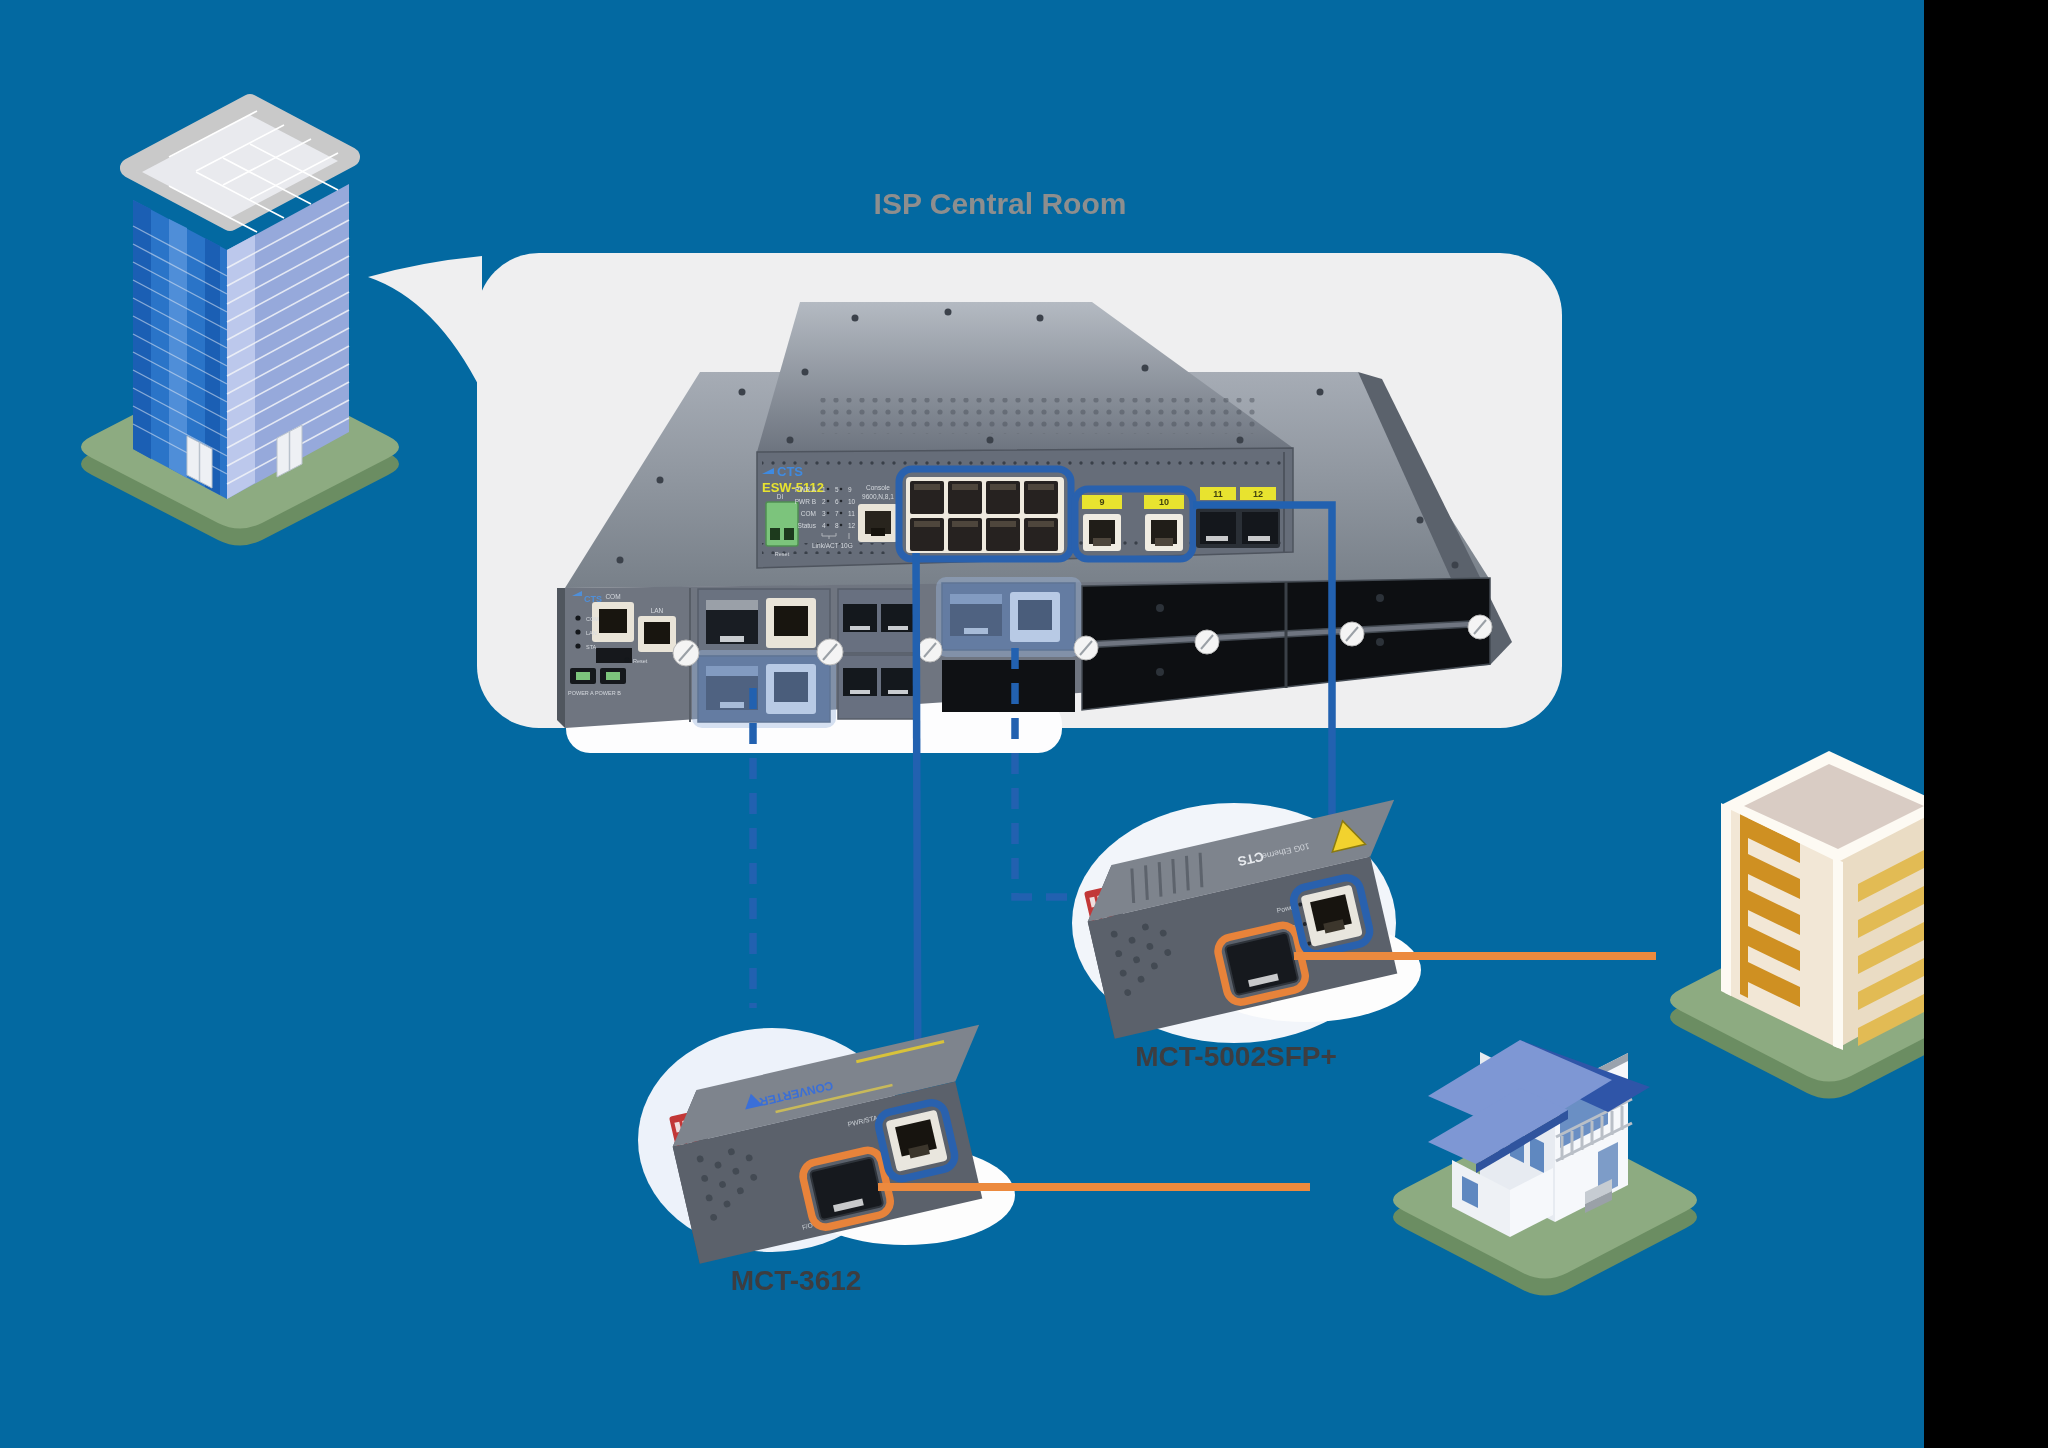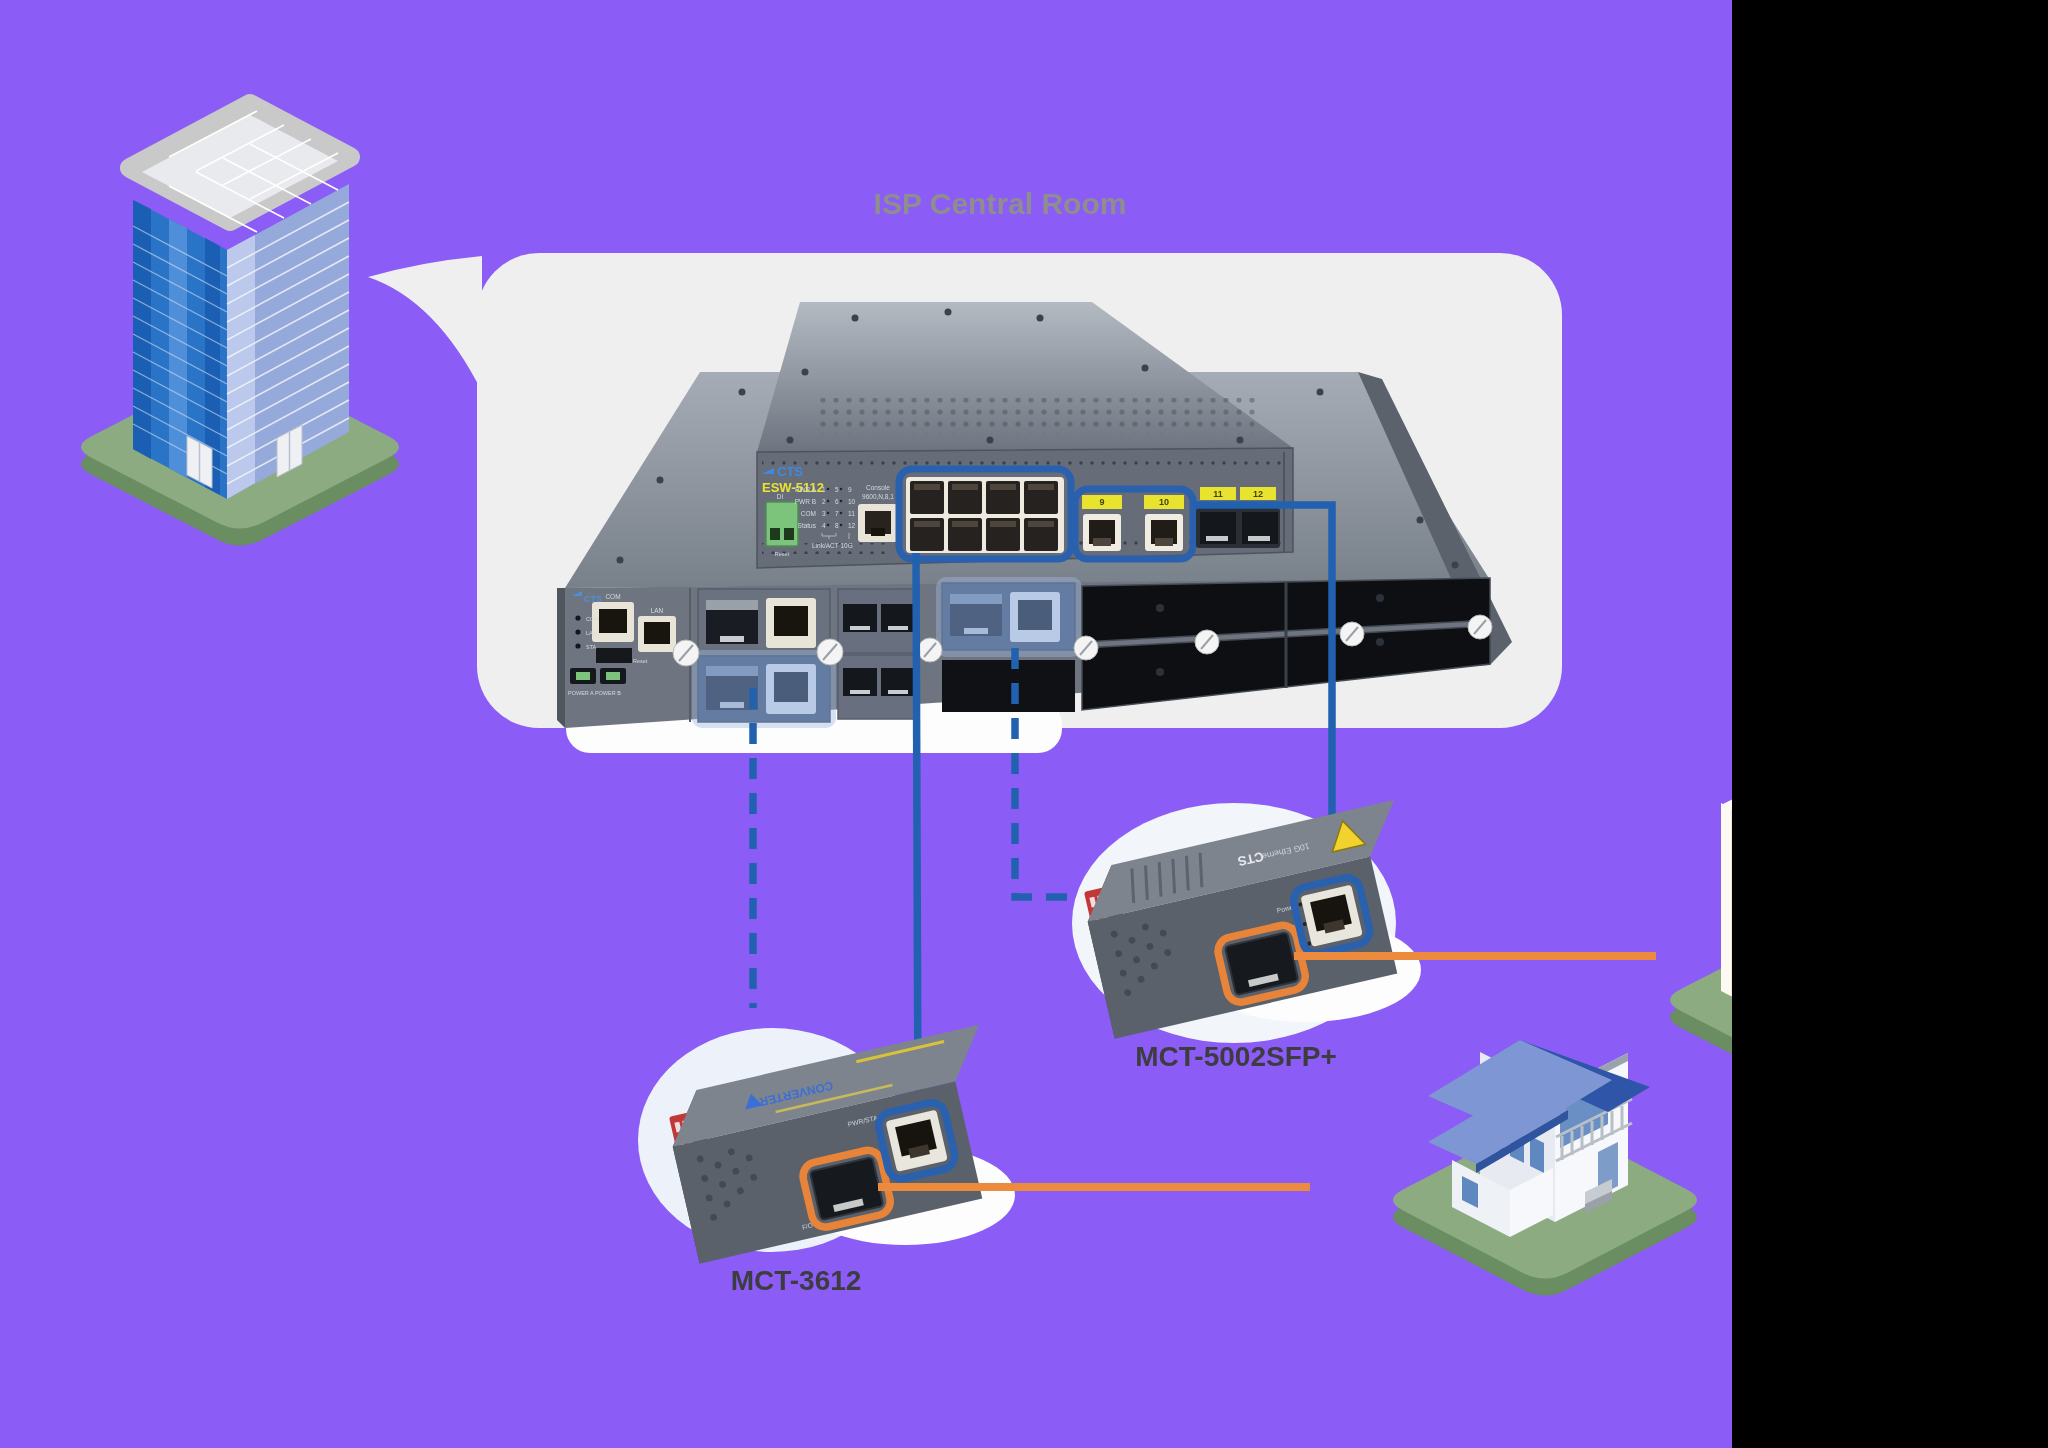--- a/index.html
+++ b/index.html
@@ -1,16 +1,16 @@
 <!DOCTYPE html>
 <html><head>
 <meta charset="utf-8">
 <style>
   html,body{margin:0;padding:0;background:#000;}
-  .canvas{position:relative;width:1732px;height:1448px;background:#8b5cf6;overflow:hidden;
+  .canvas{position:relative;width:1924px;height:1448px;background:#0369a1;overflow:hidden;
           font-family:"Liberation Sans", sans-serif;}
   svg{position:absolute;left:0;top:0;}
   text{font-family:"Liberation Sans", sans-serif;}
   .title{font-size:30px;font-weight:bold;fill:#8e8e8e;}
   .devlabel{font-size:28px;font-weight:bold;fill:#3d3d40;}
   .tinyW{fill:#d5d9de;font-size:6.5px;}
   .tinyW5{fill:#d5d9de;font-size:5.5px;}
   .yellowtxt{fill:#43430e;font-size:9px;font-weight:bold;}
 </style>
 </head>

